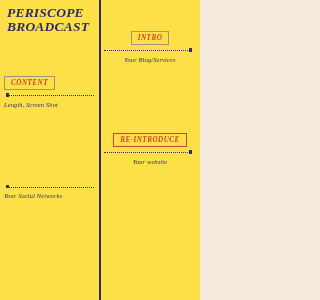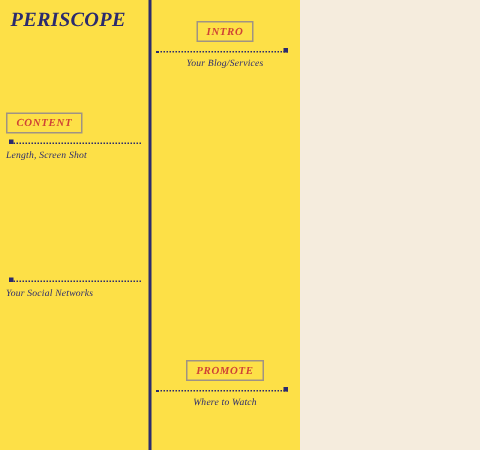--- a/index.html
+++ b/index.html
@@ -103,66 +103,67 @@
     margin-top: 2.5px;
     color: #2b2b6e;
     font-family: "Liberation Serif", "DejaVu Serif", serif;
     font-size: 6.4px;
     line-height: 8px;
     letter-spacing: 0.15px;
     white-space: nowrap;
   }
 
   
-  #step-0 { top: 10px; }
+  #step-0 { top: 26px; }
   #step-1 { top: 71px; }
   #step-2 { top: 128px; }
   #step-3 { top: 181px; }
   #step-4 { top: 236px; }
 </style>
 </head>
 <body>
 
 <div id="infographic">
 
   <div class="spine"></div>
 
   <div class="title">
     <span class="title-line">PERISCOPE</span>
+    <span class="title-line">BROADCAST</span>
   </div>
 
   <div class="step right" id="step-0">
     <span class="chip">INTRO</span>
     <div class="connector">
       <div class="dots"></div>
       <div class="node at-right"></div>
     </div>
     <div class="caption">Your Blog/Services</div>
   </div>
 
   <div class="step left" id="step-1">
     <span class="chip">CONTENT</span>
     <div class="connector">
       <div class="dots"></div>
       <div class="node at-left"></div>
     </div>
     <div class="caption">Length, Screen Shot</div>
   </div>
 
+  <div class="step right" id="step-2">
+    <span class="chip red-border">RE-INTRODUCE</span>
+    <div class="connector">
+      <div class="dots"></div>
+      <div class="node at-right"></div>
+    </div>
+    <div class="caption">Your website</div>
+  </div>
 
   <div class="step left" id="step-3">
     <div class="connector">
       <div class="dots"></div>
       <div class="node at-left"></div>
     </div>
     <div class="caption">Your Social Networks</div>
   </div>
 
-  <div class="step right" id="step-4">
-    <span class="chip">PROMOTE</span>
-    <div class="connector">
-      <div class="dots"></div>
-      <div class="node at-right"></div>
-    </div>
-    <div class="caption">Where to Watch</div>
-  </div>
 
 </div>
 
 </body></html>

